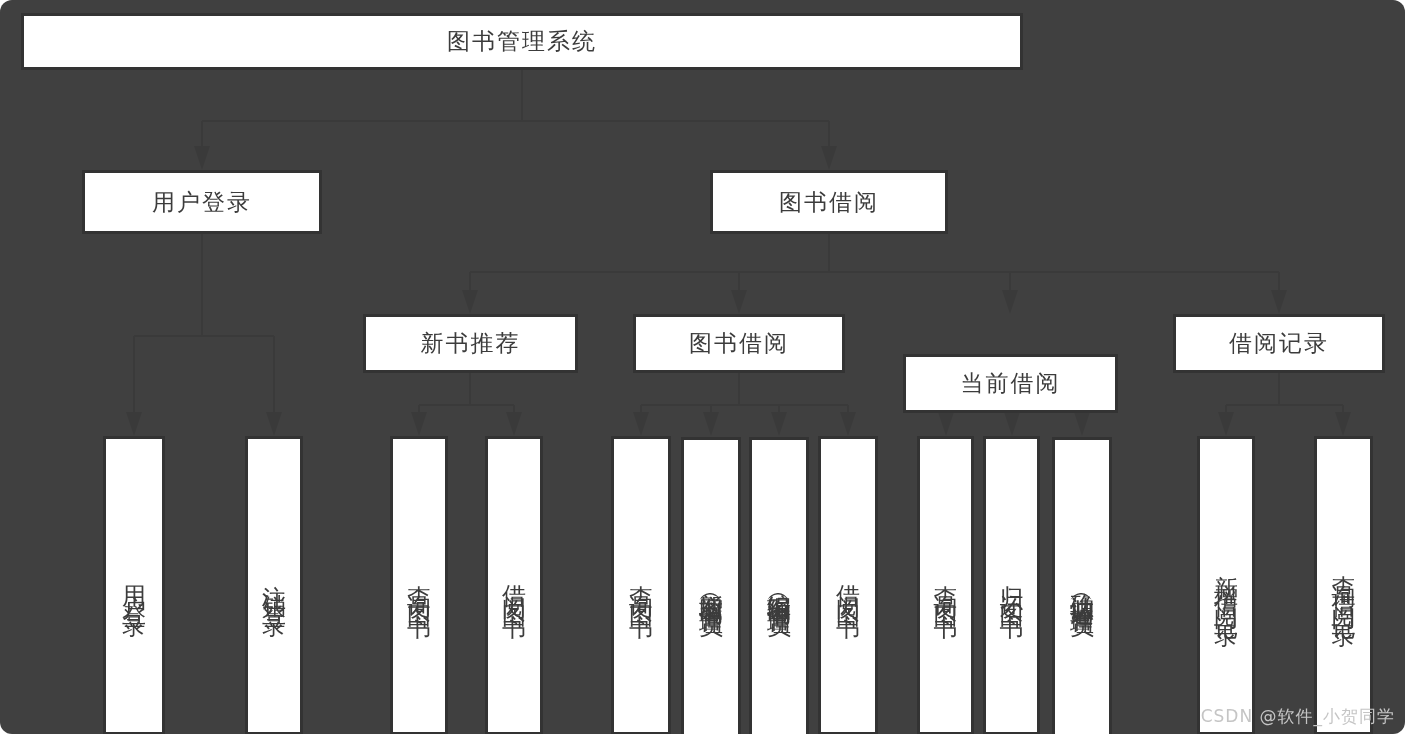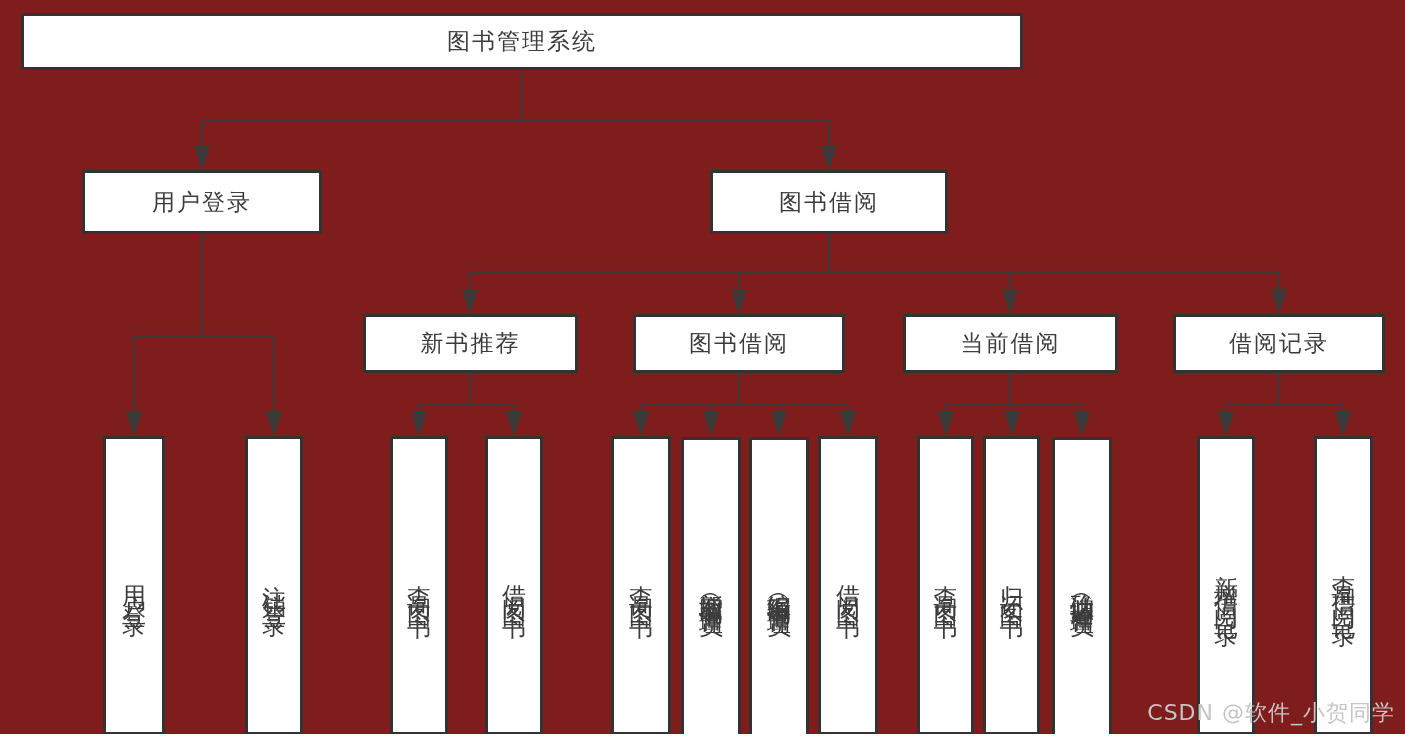--- a/index.html
+++ b/index.html
@@ -1,22 +1,23 @@
 <!DOCTYPE html>
 <html><head>
 <meta charset="utf-8">
 <style>
   html, body { margin: 0; padding: 0; background: #ffffff; }
   .canvas {
     position: relative;
     width: 1405px;
     height: 734px;
-    background: #7f1d1d;
+    background: #404040;
     font-family: "DejaVu Sans", "Liberation Sans", sans-serif;
     overflow: hidden;
+    border-radius: 12px;
   }
   svg.wires {
     position: absolute;
     left: 0; top: 0;
     width: 1405px; height: 747px;
     z-index: 1;
   }
   .box {
     position: absolute;
     box-sizing: border-box;
@@ -30,21 +31,21 @@
     font-size: 23px;
     letter-spacing: 2px;
     white-space: nowrap;
   }
   .root  { left: 21px;  top: 13px;  width: 1002px; height: 57px; }
   .lvl2-a { left: 82px;  top: 170px; width: 240px; height: 64px; }
   .lvl2-b { left: 710px; top: 170px; width: 238px; height: 64px; }
   .lvl3 { height: 59px; top: 314px; }
   .lvl3-a { left: 363px;  width: 215px; text-align: right; }
   .lvl3-b { left: 633px;  width: 212px; }
-  .lvl3-c { left: 903px;  width: 215px; }
+  .lvl3-c { left: 903px;  width: 215px; margin-top: 40px; }
   .lvl3-d { left: 1173px; width: 212px; }
   .vbox {
     top: 436px;
     height: 299px;
     writing-mode: vertical-rl;
     text-orientation: mixed;
     font-size: 24px;
     letter-spacing: 10px;
     line-height: 1;
   }
@@ -60,21 +61,21 @@
   .L9  { left: 917px;  width: 57px; }
   .L10 { left: 983px;  width: 57px; }
   .L11 { left: 1052px; width: 60px; }
   .L12 { left: 1197px; width: 58px; }
   .L13 { left: 1314px; width: 59px; }
   .watermark {
     position: absolute;
     right: 10px;
     bottom: 6px;
     color: #c5c5c5;
-    font-size: 22px;
+    font-size: 17px;
     z-index: 3;
     letter-spacing: 1px;
   }
 </style>
 </head>
 <body>
 
 <div class="canvas">
 
   <svg class="wires" viewBox="0 0 1405 747" xmlns="http://www.w3.org/2000/svg">

